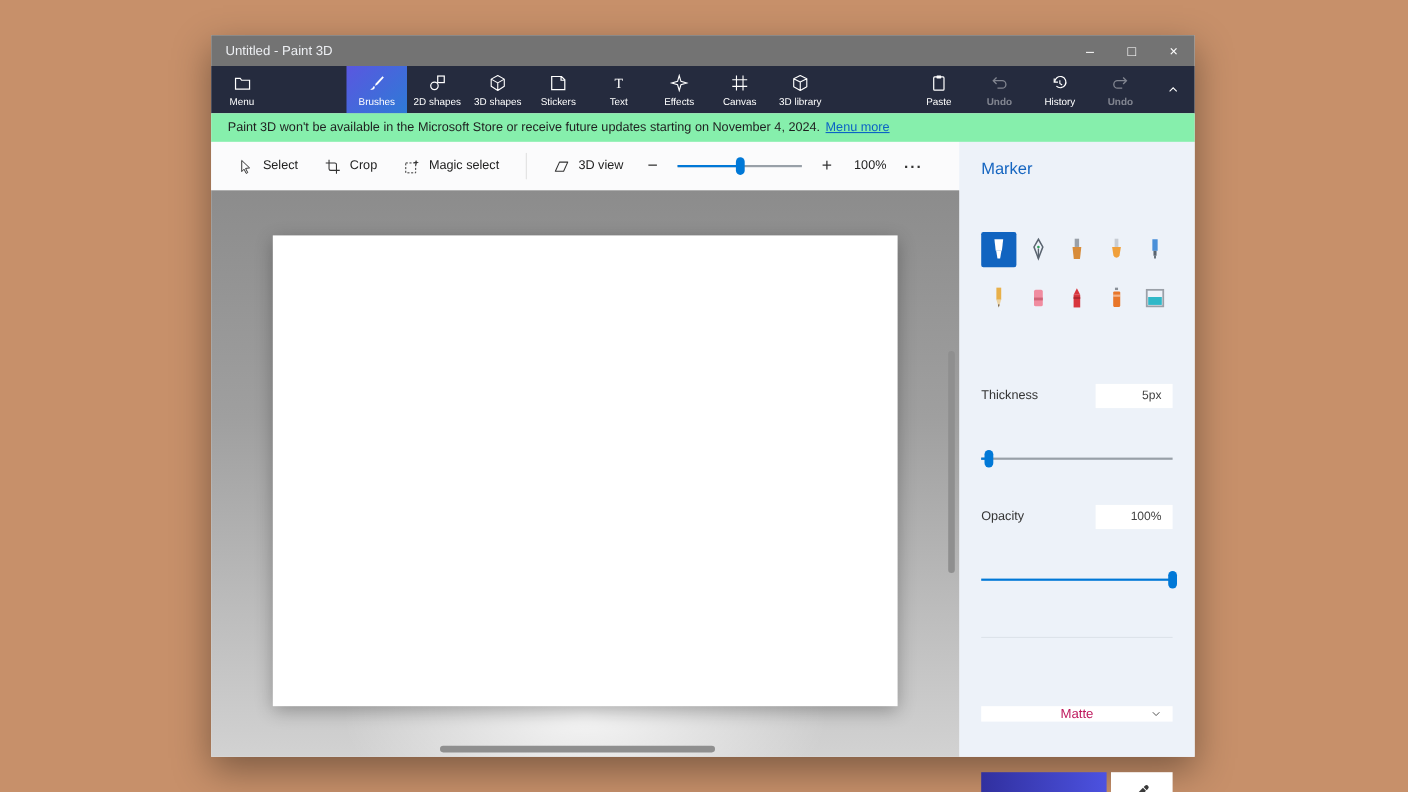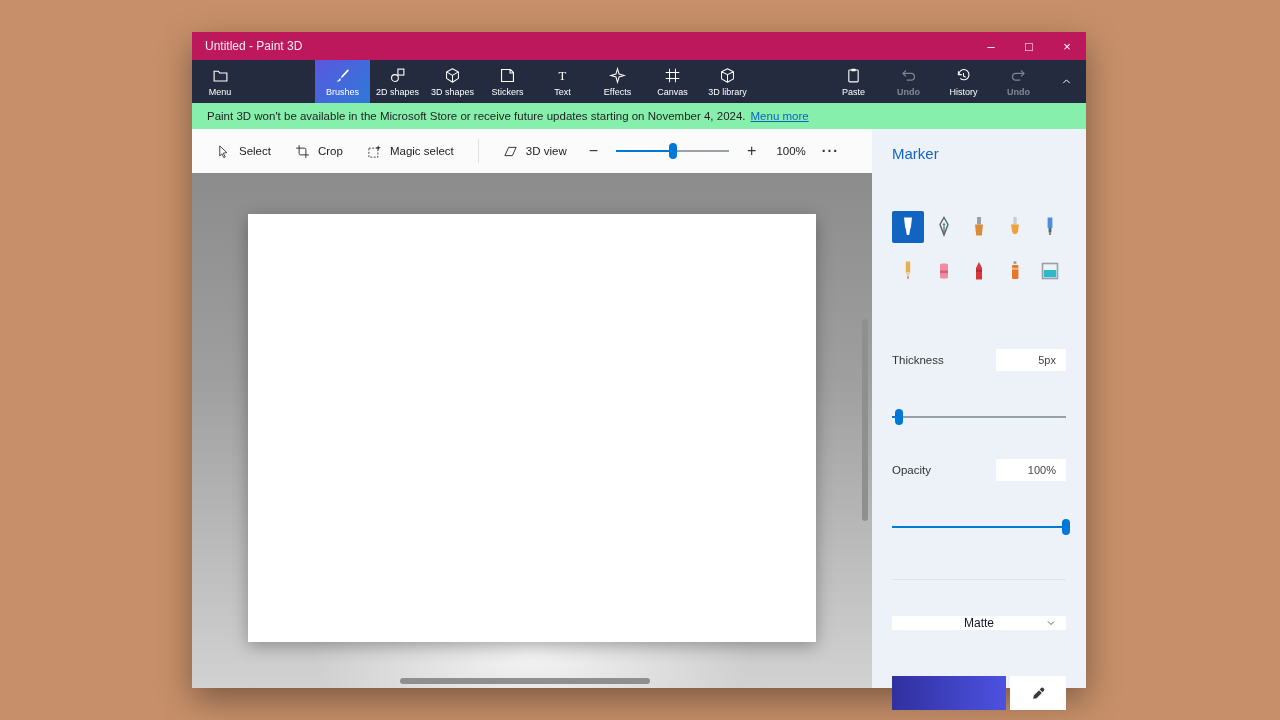--- a/index.html
+++ b/index.html
@@ -2,21 +2,21 @@
 <html><head>
 <meta charset="utf-8">
 <style>
   *{margin:0;padding:0;box-sizing:border-box;}
   html,body{width:1280px;height:720px;overflow:hidden;}
   body{font-family:"Liberation Sans","DejaVu Sans",sans-serif;}
   .desktop{position:relative;width:1280px;height:720px;background:#c7906a;}
   .window{position:absolute;left:192px;top:32px;width:894px;height:656px;background:#fff;
           box-shadow:0 12px 32px rgba(0,0,0,.38);display:flex;flex-direction:column;}
   
-  .titlebar{height:28px;background:#be185d;display:flex;align-items:center;flex:0 0 auto;}
+  .titlebar{height:28px;background:#737373;display:flex;align-items:center;flex:0 0 auto;}
   .titlebar .title{margin-left:13px;font-size:12px;color:#eceef2;}
   .wcontrols{margin-left:auto;display:flex;height:100%;}
   .wbtn{width:38px;height:100%;display:flex;align-items:center;justify-content:center;color:#fff;font-size:13px;cursor:default;}
   
   .toolbar{height:43px;background:#252b3e;display:flex;align-items:stretch;flex:0 0 auto;color:#fff;}
   .tool{width:55px;display:flex;flex-direction:column;align-items:center;justify-content:center;gap:3px;cursor:default;}
   .tool.menu{width:56px;}
   .tool.selected{background:linear-gradient(135deg,#5a57e0 0%,#2e7ad6 100%);}
   .tool.disabled{opacity:.42;font-weight:bold;}
   .ticon{height:17px;display:flex;align-items:center;justify-content:center;}
@@ -59,21 +59,21 @@
   .bgrid{margin-top:17px;display:grid;grid-template-columns:repeat(5,32px);justify-content:space-between;row-gap:12px;}
   .bcell{width:32px;height:32px;display:flex;align-items:center;justify-content:center;border-radius:2px;cursor:default;}
   .bcell.selected{background:#1164c0;}
   .prow{display:flex;align-items:center;justify-content:space-between;height:24px;}
   .prow.first{margin-top:30px;}
   .prow.second{margin-top:18px;}
   .plabel{font-size:11.5px;color:#333;}
   .pinput{width:70px;height:22px;border:none;background:#fff;text-align:right;padding-right:10px;font-size:11px;color:#444;font-family:inherit;}
   .pslider{position:relative;height:16px;margin-top:6px;}
   .pdivider{margin-top:28px;border-top:1px solid #dde3ea;}
-  .dropdown{margin-top:4px;height:44px;background:#fff;display:flex;align-items:center;justify-content:center;position:relative;font-size:12px;color:#0f172a;cursor:default;}
+  .dropdown{margin-top:30px;height:44px;background:#fff;display:flex;align-items:center;justify-content:center;position:relative;font-size:12px;color:#be185d;cursor:default;}
   .dchev{position:absolute;right:9px;display:flex;}
   .dchev svg{width:12px;height:12px;color:#444;}
   .pickrow{margin-top:14px;display:flex;gap:4px;height:34px;}
   .gradswatch{width:114px;height:34px;}
   .dropperbtn{flex:1;background:#fff;display:flex;align-items:center;justify-content:center;cursor:default;}
   .dropperbtn svg{width:15px;height:15px;color:#3a3a3a;}
   .palette{margin-top:12px;display:grid;grid-template-columns:repeat(6,1fr);gap:2px;}
   .swatch{height:27px;box-shadow:inset 0 0 0 1px rgba(0,0,0,.07);cursor:default;}
   .addcolor{margin-top:12px;height:28px;background:#fff;border:1px solid #ccd2d9;border-radius:3px;display:flex;align-items:center;justify-content:center;gap:7px;font-size:12px;color:#222;font-family:inherit;cursor:default;}
   .addcolor .plus{font-size:14px;color:#222;line-height:1;}

